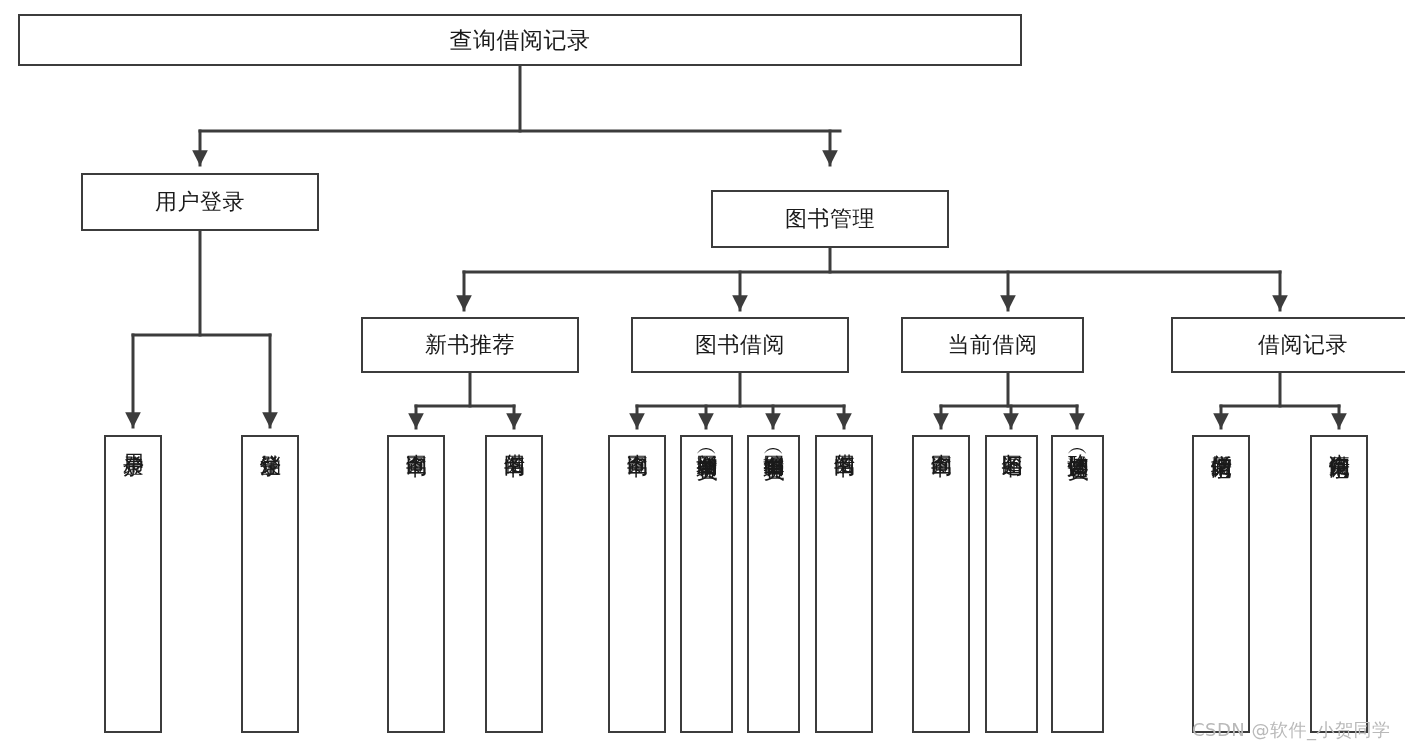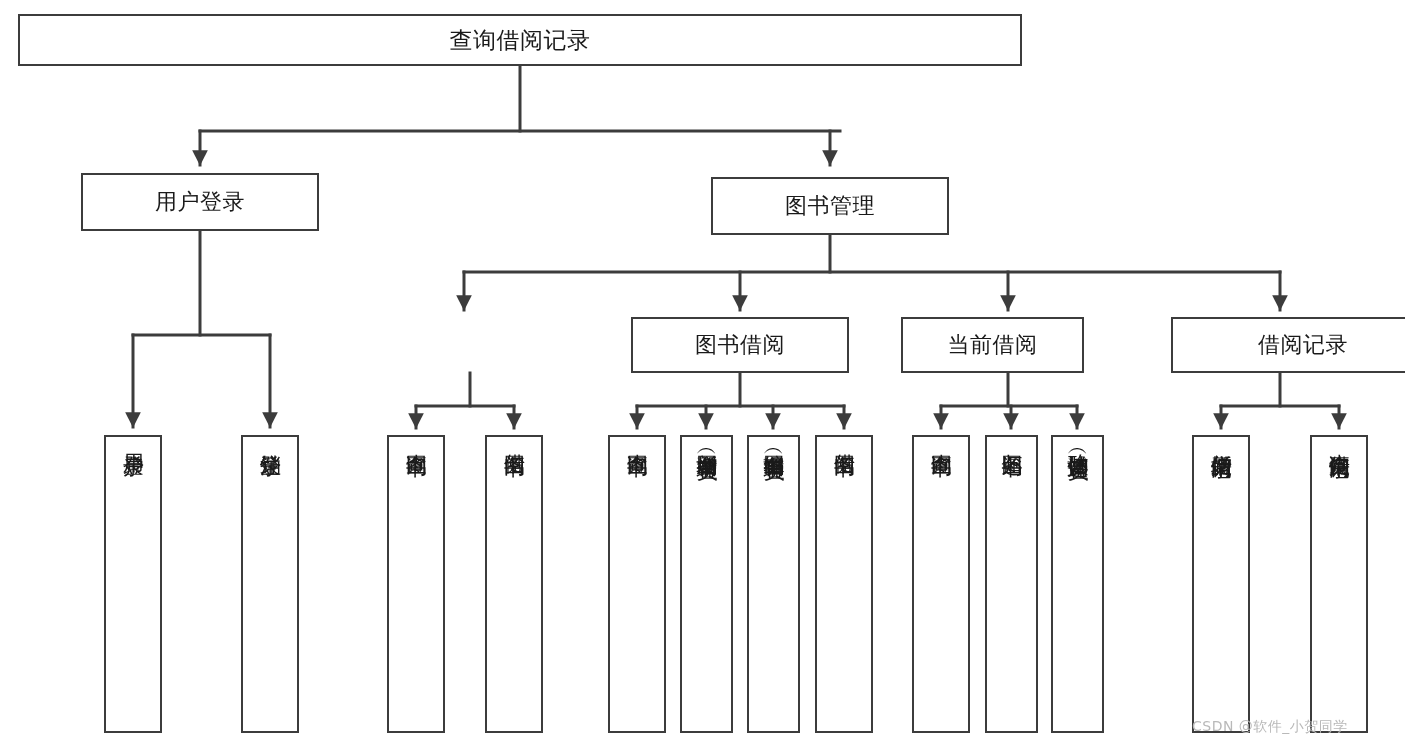--- a/index.html
+++ b/index.html
@@ -52,21 +52,21 @@
     writing-mode: vertical-rl;
     text-orientation: upright;
     font-size: 21px;
     line-height: 1.28;
     letter-spacing: 1px;
     white-space: nowrap;
     color: #1a1a1a;
   }
   .watermark {
     position: absolute;
-    font-size: 14px;
+    font-size: 18px;
     color: #b9b9b9;
     white-space: nowrap;
     letter-spacing: 0.5px;
   }
 </style>
 </head>
 <body>
 
 <div id="canvas">
 
@@ -120,24 +120,27 @@
     </g>
   </svg>
 
   <div class="node horiz root" style="left:18px; top:14px; width:1004px; height:52px;">
     <span>查询借阅记录</span>
   </div>
 
   <div class="node horiz" style="left:81px; top:173px; width:238px; height:58px;">
     <span>用户登录</span>
   </div>
-  <div class="node horiz" style="left:711px; top:177px; width:238px; height:58px;">
+  <div class="node horiz" style="left:711px; top:190px; width:238px; height:58px;">
     <span>图书管理</span>
   </div>
 
+  <div class="node horiz" style="left:361px; top:317px; width:218px; height:56px;">
+    <span>新书推荐</span>
+  </div>
   <div class="node horiz" style="left:631px; top:317px; width:218px; height:56px;align-items:center;">
     <span>图书借阅</span>
   </div>
   <div class="node horiz" style="left:901px; top:317px; width:183px; height:56px;">
     <span>当前借阅</span>
   </div>
   <div class="node horiz" style="left:1171px; top:317px; width:264px; height:56px;">
     <span>借阅记录</span>
   </div>
 

